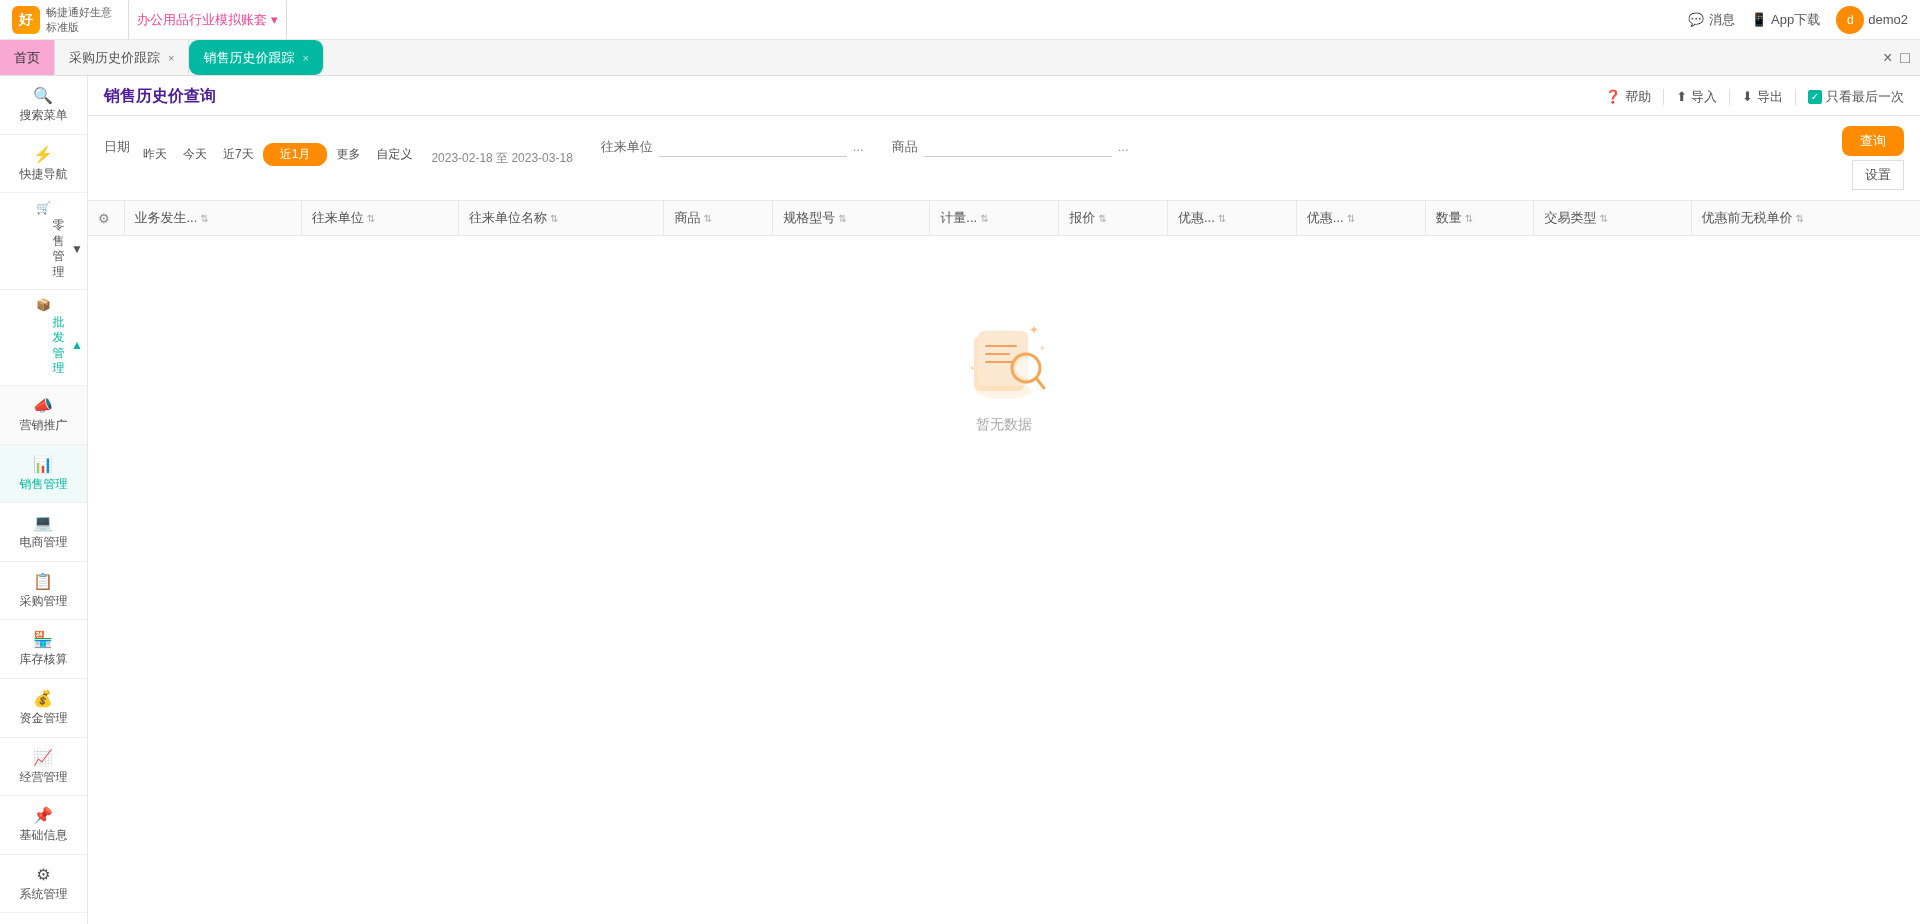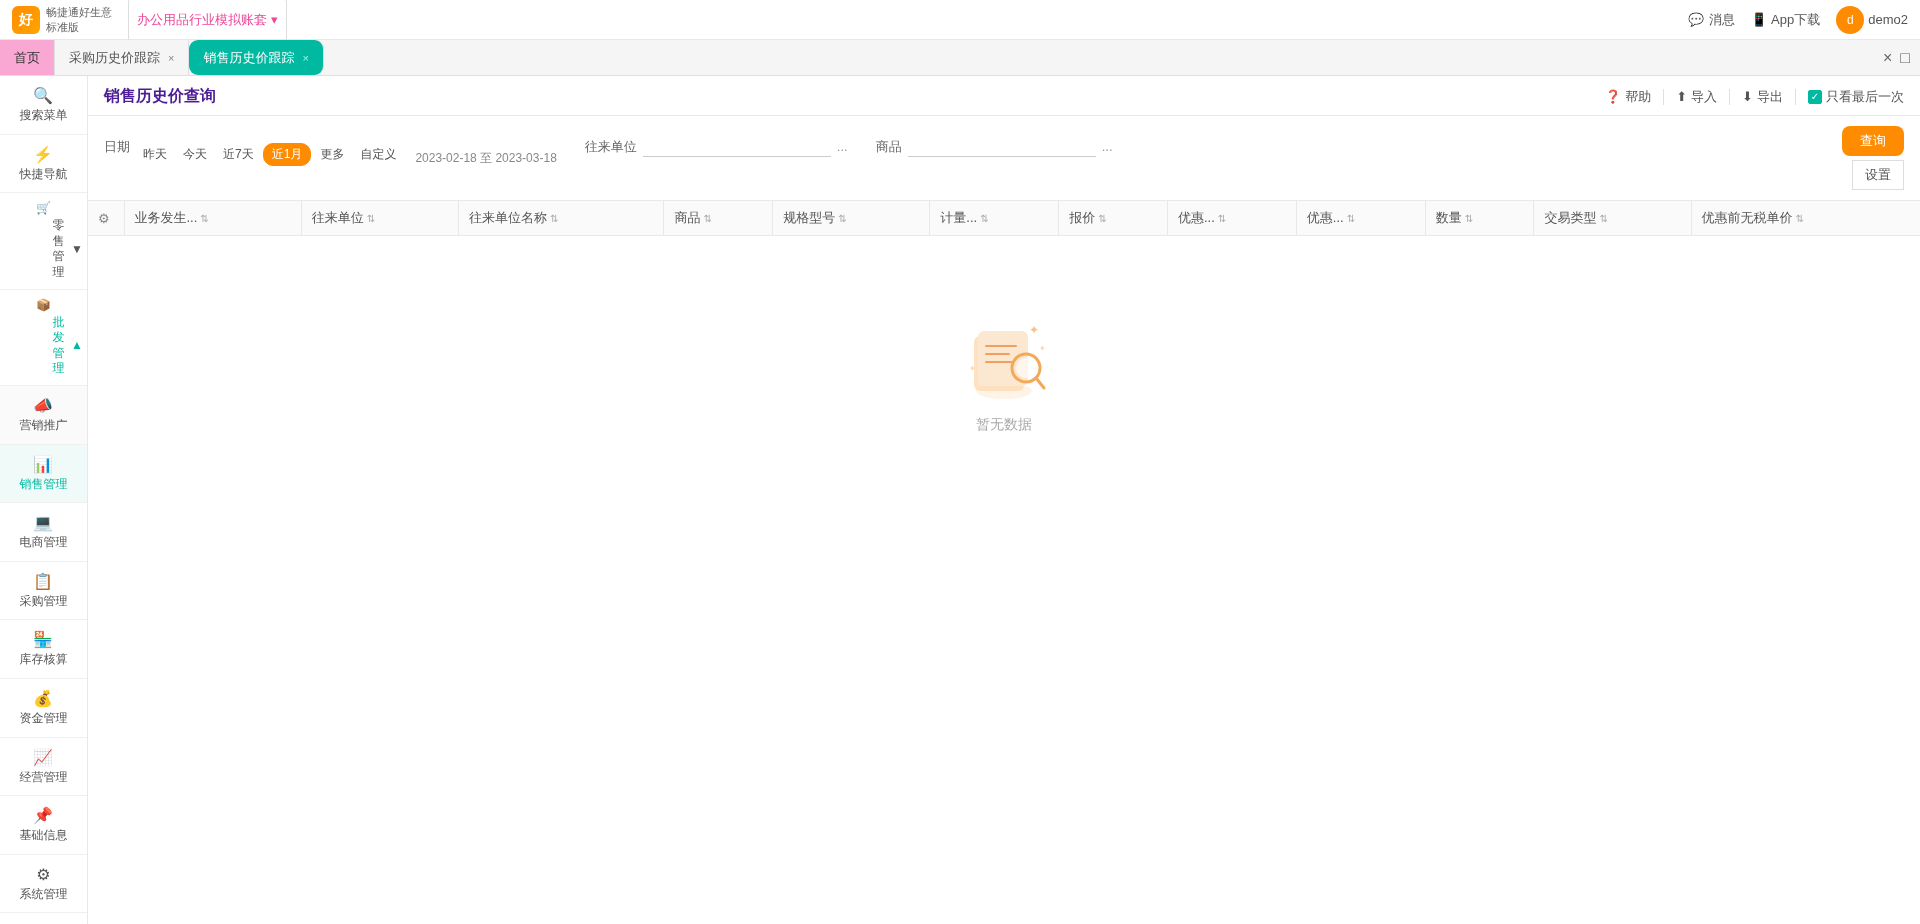--- a/index.html
+++ b/index.html
@@ -140,21 +140,21 @@
       display: flex;
       align-items: flex-start;
       gap: 28px;
       flex-wrap: wrap;
     }
     .filter-row { display: flex; align-items: center; gap: 8px; flex-wrap: wrap; flex: 1; }
     .filter-group { display: flex; align-items: center; gap: 6px; }
     .filter-label { color: #666; font-size: 13px; white-space: nowrap; }
     .date-btns { display: flex; align-items: center; gap: 2px; }
     .date-btn { padding: 2px 6px; border-radius: 3px; cursor: pointer; font-size: 12px; color: #555; border: 1px solid transparent; margin-top: 16px; }
-    .date-btn.active { background: #ff8c00; color: white; border-color: #ff8c00; border-radius: 10px; padding: 2px 8px; }
+    .date-btn.active { background: #ff8c00; color: white; border-color: #ff8c00; border-radius: 10px; padding: 2px 16px; }
     .date-range-text { font-size: 12px; color: #888; margin-top: 2px; }
     .filter-input { border: none; border-bottom: 1px solid #ccc; padding: 2px 6px; min-width: 160px; font-size: 13px; outline: none; color: #333; }
     .filter-dots { color: #999; font-size: 13px; }
     .query-btn { background: #ff8c00; color: white; border: none; border-radius: 8px; padding: 6px 18px; cursor: pointer; font-size: 13px; font-weight: 500; white-space: nowrap; }
     .settings-btn { background: #fff; color: #555; border: 1px solid #ddd; border-radius: 0; padding: 5px 12px; cursor: pointer; font-size: 13px; }
     .filter-right { display: flex; flex-direction: column; gap: 4px; align-items: flex-end; }
 
     
     .table-container {
       flex: 1;

